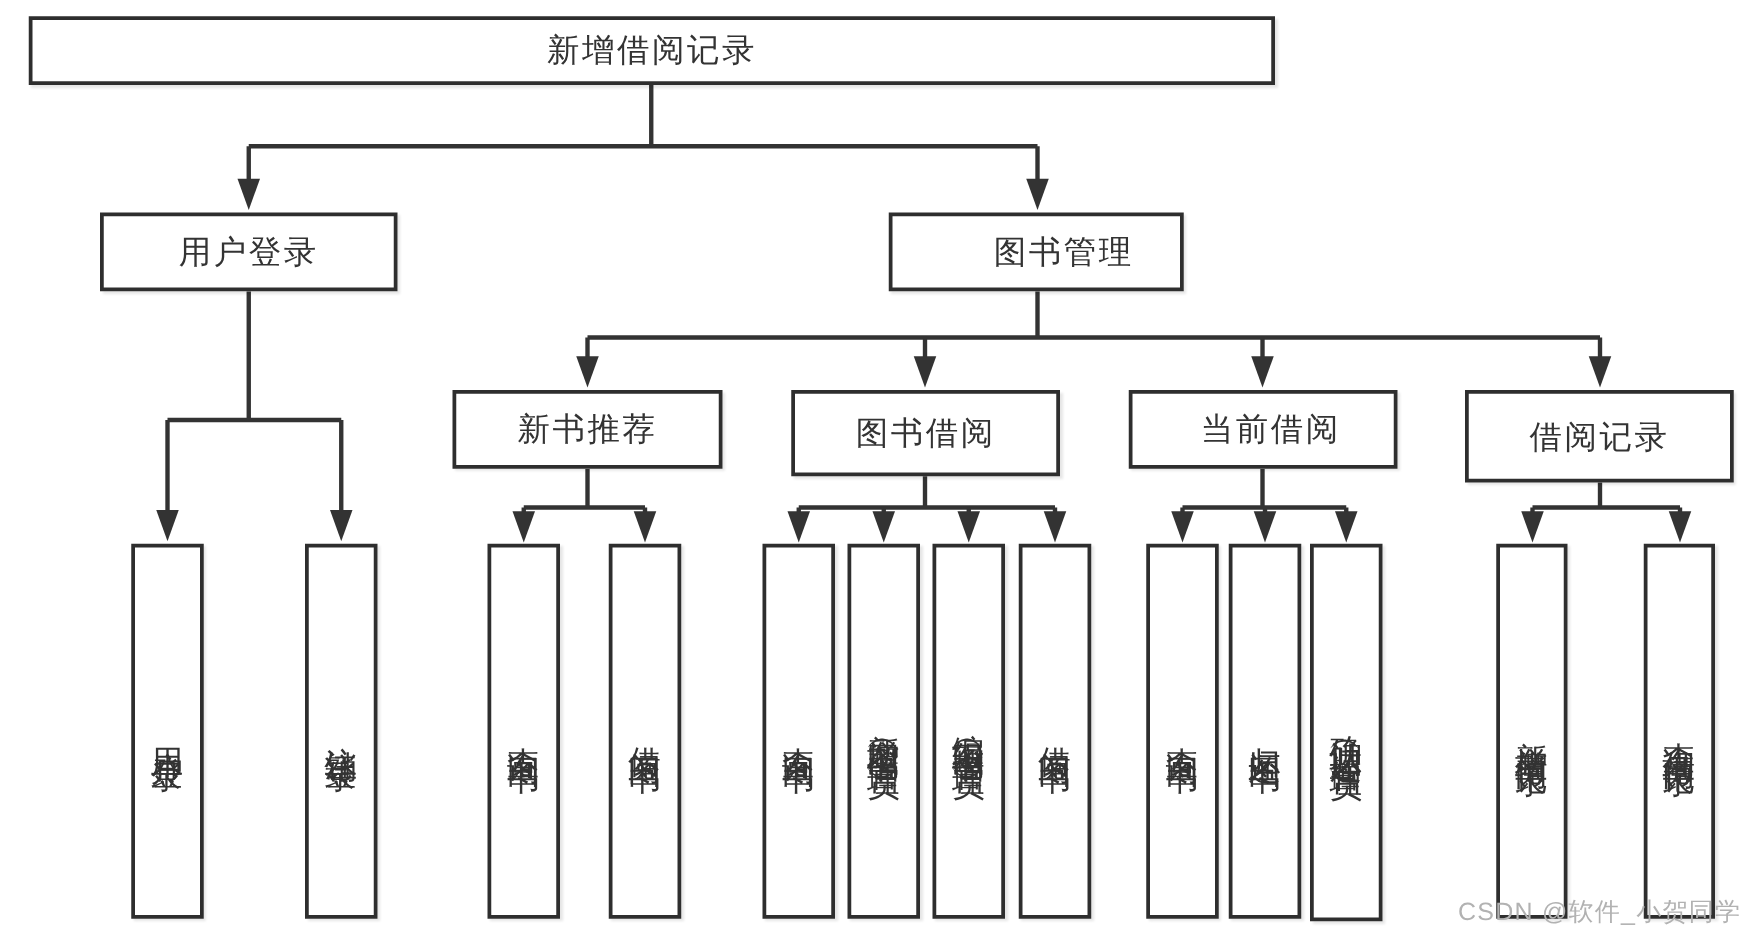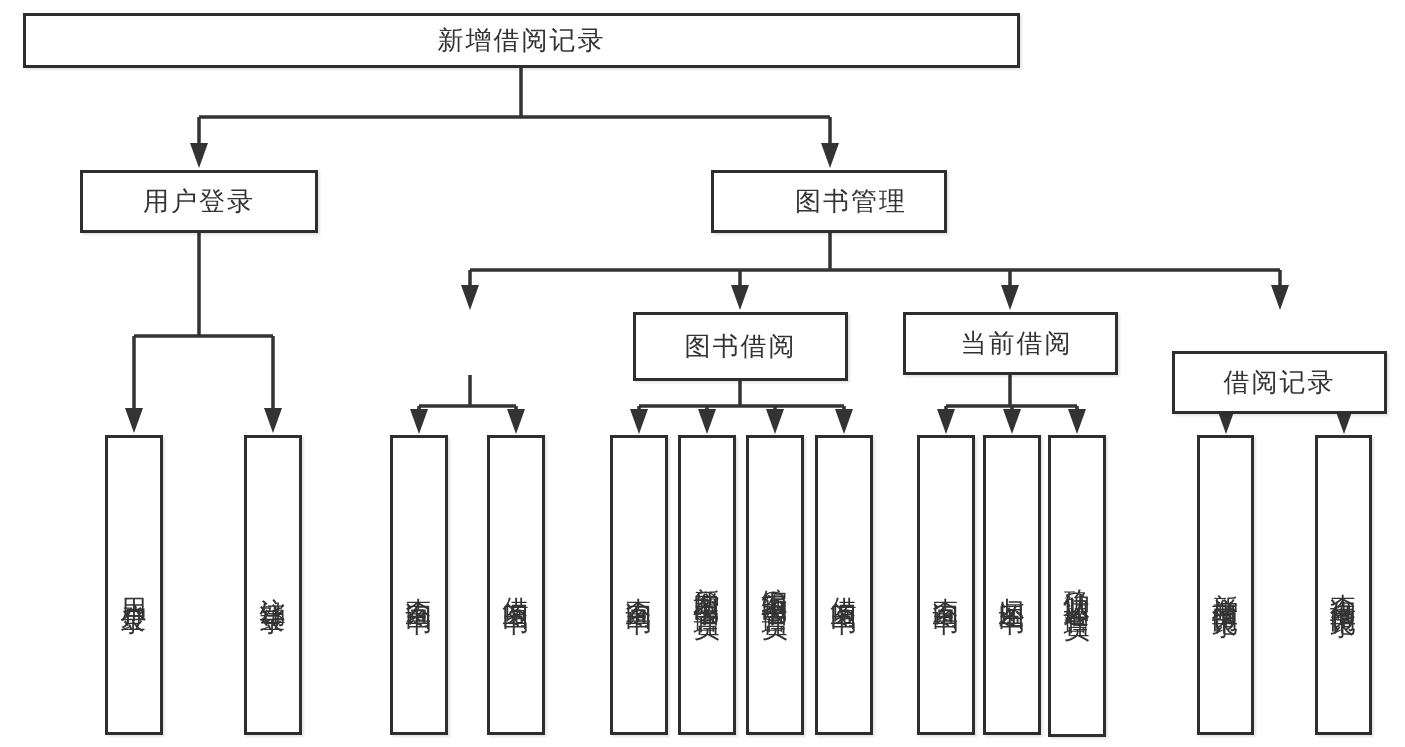--- a/index.html
+++ b/index.html
@@ -93,27 +93,30 @@
     <span class="hlabel">新增借阅记录</span>
   </div>
 
   <div class="node" style="left:80px;top:170px;width:238px;height:63px;">
     <span class="hlabel">用户登录</span>
   </div>
   <div class="node" style="left:711px;top:170px;width:236px;height:63px;padding-left:44px;">
     <span class="hlabel">图书管理</span>
   </div>
 
+  <div class="node" style="left:362px;top:312px;width:216px;height:63px;">
+    <span class="hlabel">新书推荐</span>
+  </div>
   <div class="node" style="left:633px;top:312px;width:215px;height:69px;">
     <span class="hlabel">图书借阅</span>
   </div>
   <div class="node" style="left:903px;top:312px;width:215px;height:63px;padding-left:12px;">
     <span class="hlabel">当前借阅</span>
   </div>
-  <div class="node" style="left:1172px;top:312px;width:215px;height:63px;margin-top:39px;">
+  <div class="node" style="left:1172px;top:312px;width:215px;height:74px;">
     <span class="hlabel">借阅记录</span>
   </div>
 
   <div class="node" style="left:105px;top:435px;width:58px;height:300px;">
     <span class="vlabel">用户登录</span>
   </div>
   <div class="node" style="left:244px;top:435px;width:58px;height:300px;">
     <span class="vlabel">注销登录</span>
   </div>
 
@@ -147,14 +150,15 @@
     <span class="vlabel">确认归还（管理员）</span>
   </div>
 
   <div class="node" style="left:1197px;top:435px;width:57px;height:300px;">
     <span class="vlabel">新增借阅记录</span>
   </div>
   <div class="node" style="left:1315px;top:435px;width:57px;height:300px;">
     <span class="vlabel">查询借阅记录</span>
   </div>
 
+  <div class="watermark">CSDN @软件_小贺同学</div>
 
 </div>
 
 </body></html>

